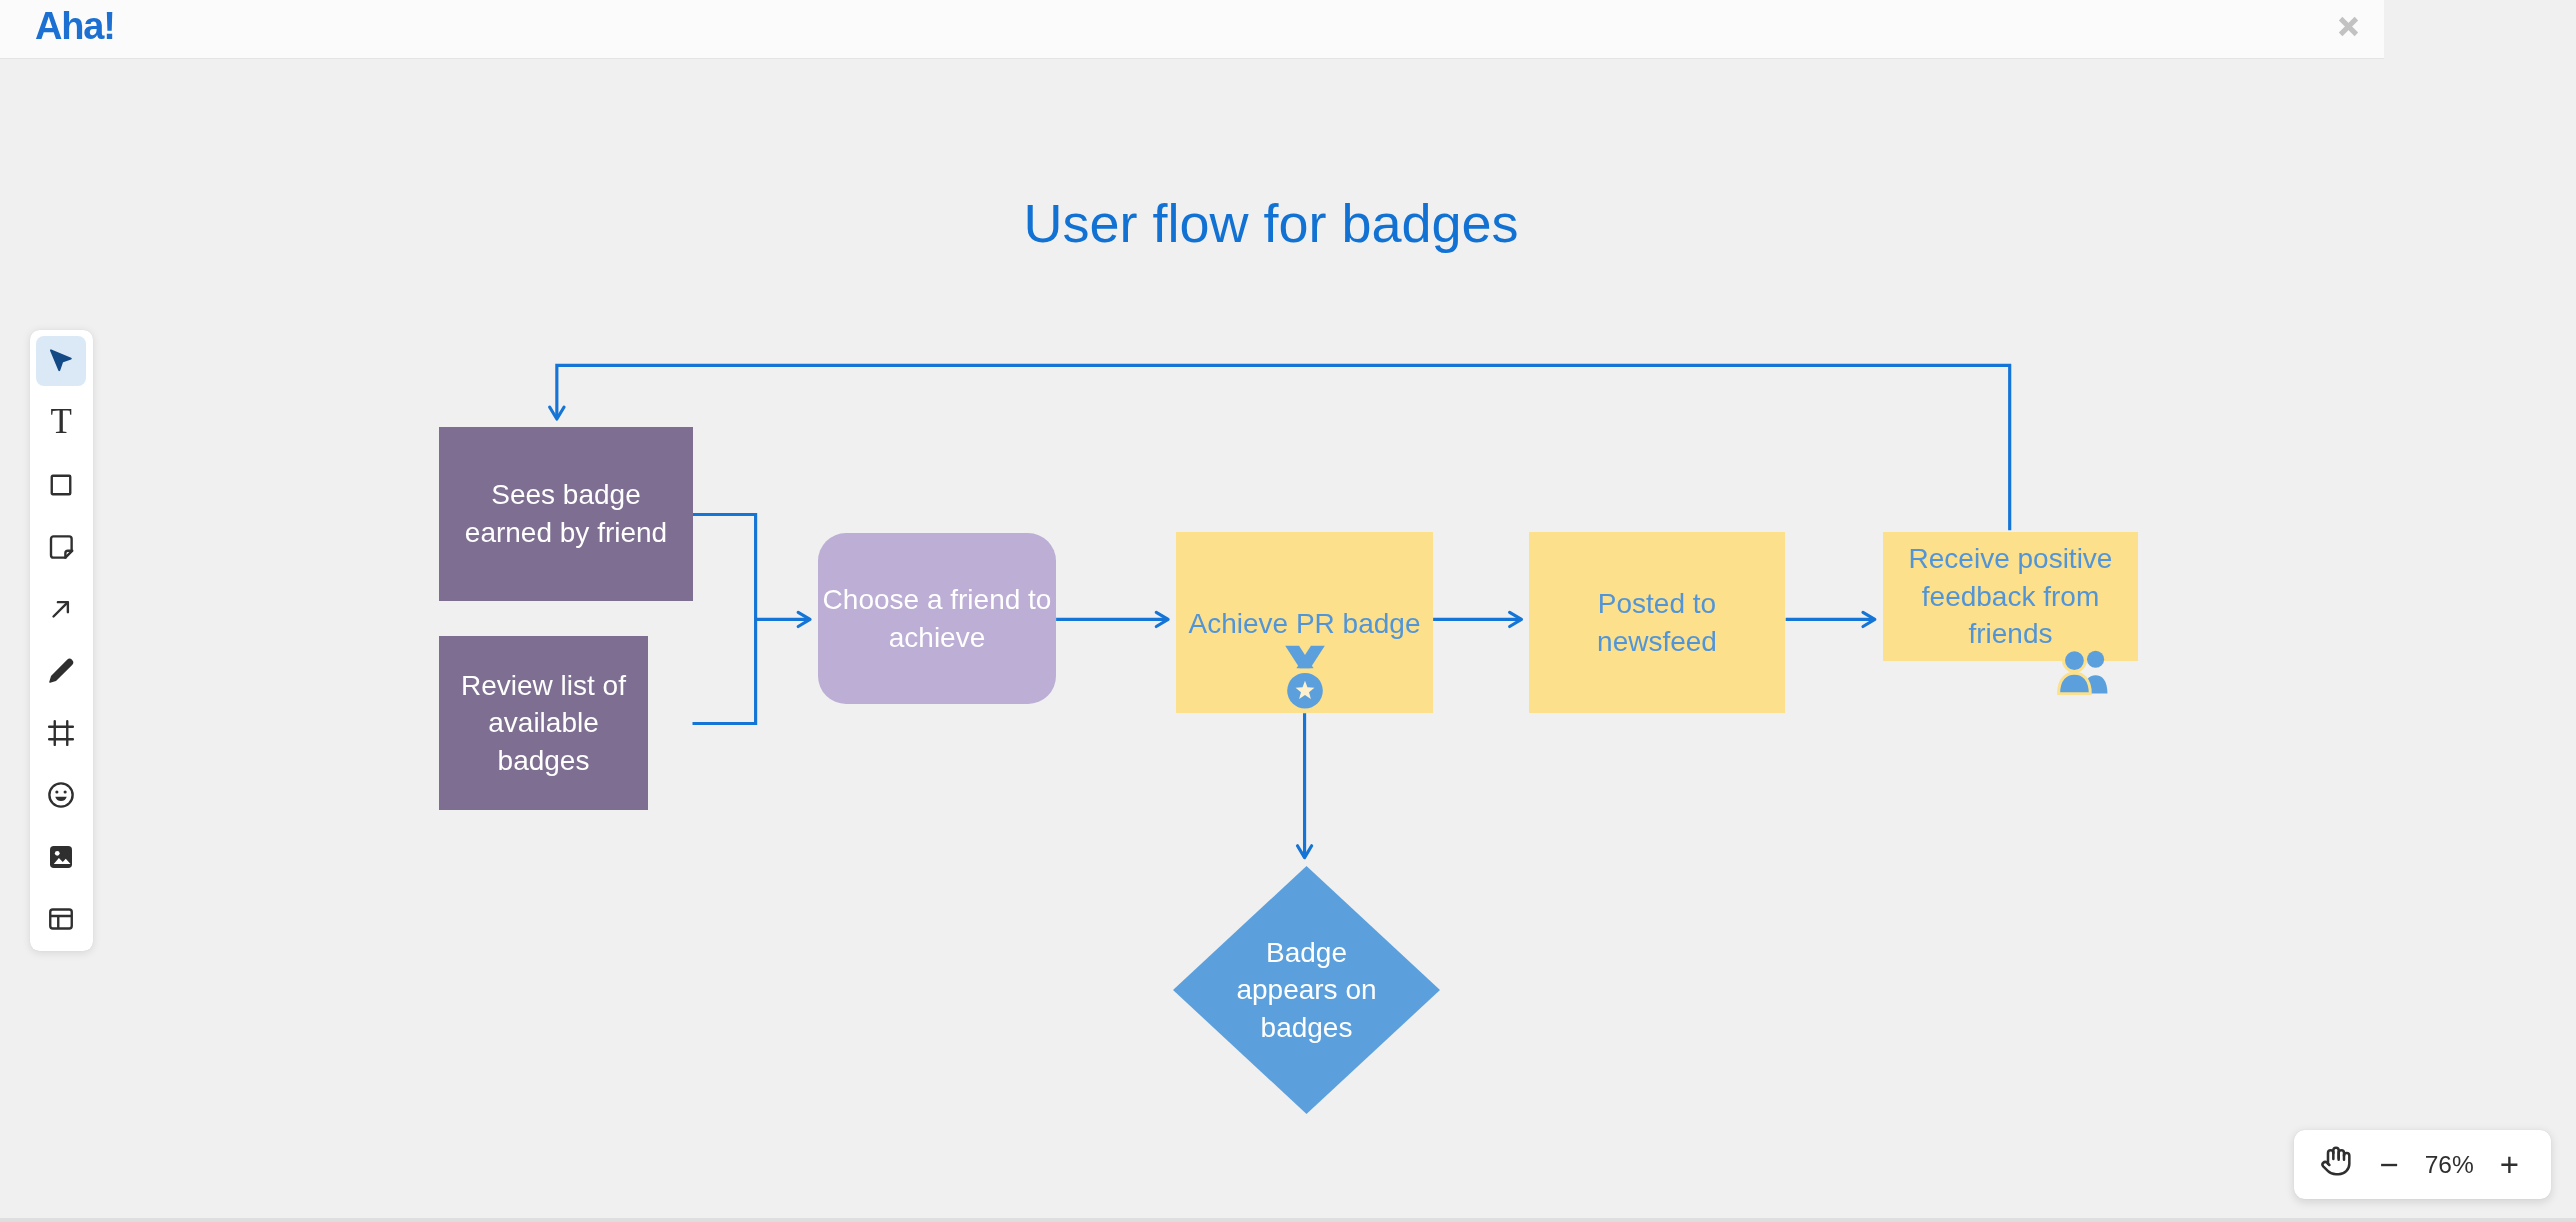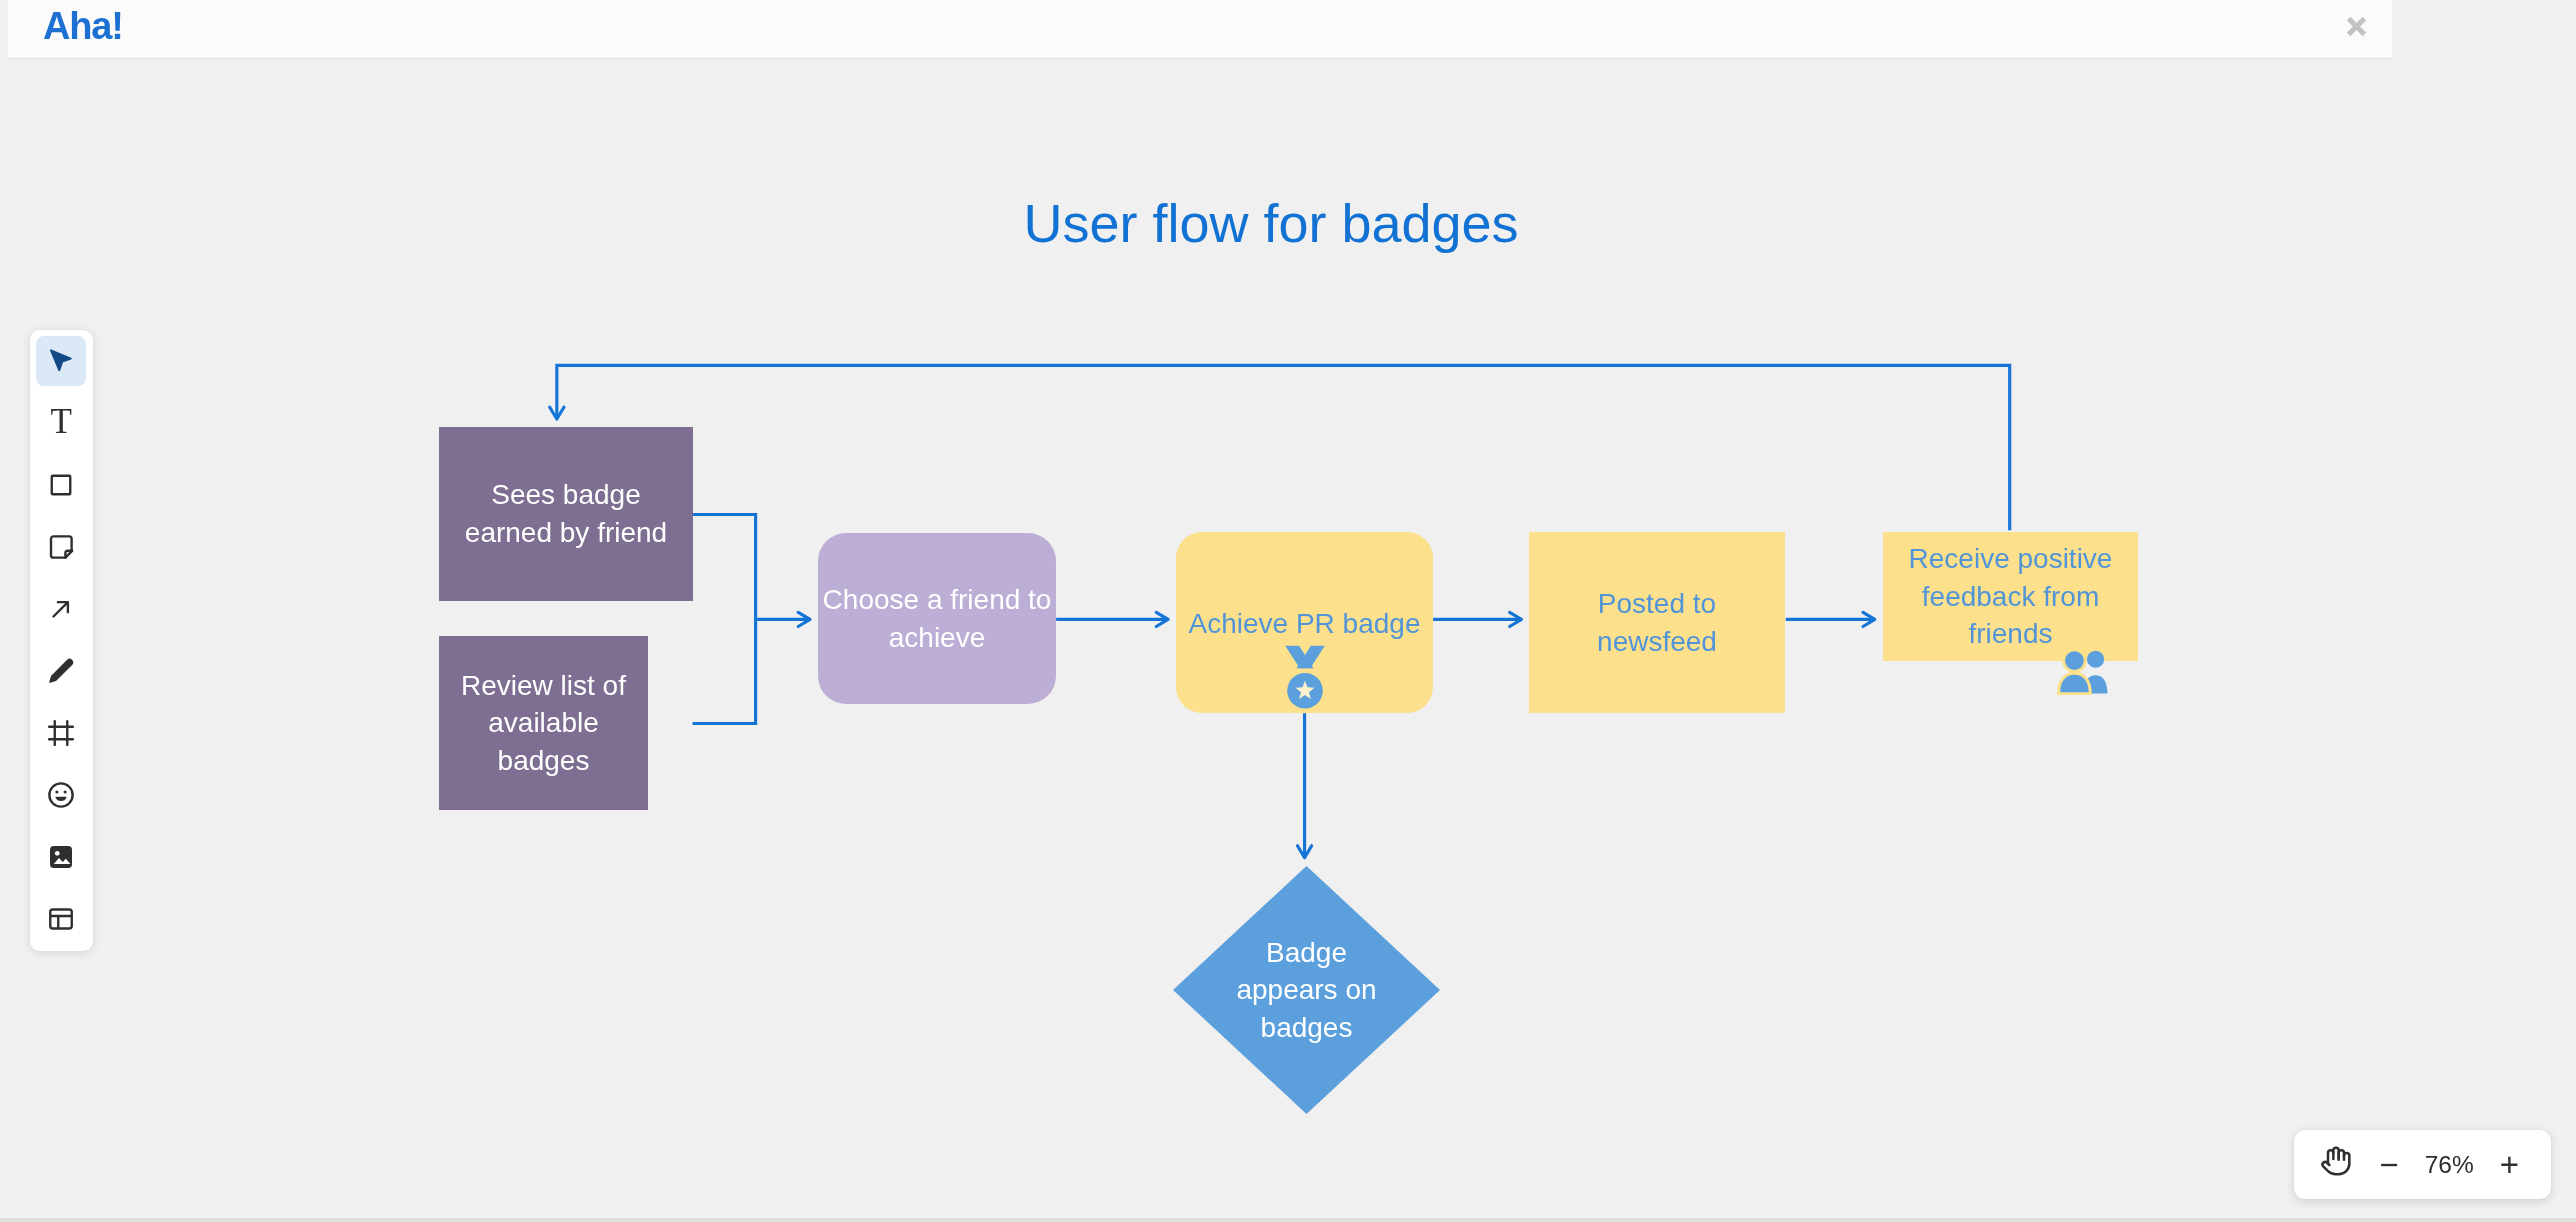--- a/index.html
+++ b/index.html
@@ -4,21 +4,21 @@
 <style>
   html,body{margin:0;padding:0;}
   body{
     width:2576px;height:1223px;overflow:hidden;position:relative;
     background:#f0f0f0;
     font-family:"Liberation Sans", sans-serif;
     -webkit-font-smoothing:antialiased;
   }
   
   .header{
-    position:absolute;left:8px;top:0;width:2384px;height:58px;
+    position:absolute;left:0;top:0;width:2384px;height:58px;
     background:#fbfbfb;border-bottom:0.8px solid #e4e4e4;z-index:30;
   }
   .logo{
     position:absolute;left:35px;top:4.7px;
     font-size:38px;font-weight:800;letter-spacing:-1.2px;color:#1b70d2;
   }
   .close-btn{
     position:absolute;right:20.5px;top:13.4px;width:30px;height:30px;
     display:flex;align-items:center;justify-content:center;cursor:pointer;
   }
@@ -193,21 +193,21 @@
 </div>
 
 <div class="node n-purple" style="left:439px;top:636px;width:209px;height:174px;">
   <span class="label" style="width:222px;">Review list of available badges</span>
 </div>
 
 <div class="node n-lavender" style="left:818px;top:533px;width:238px;height:171px;">
   <span class="label" style="width:233px;">Choose a friend to achieve</span>
 </div>
 
-<div class="node n-yellow" style="left:1176px;top:532px;width:257px;height:181px;flex-direction:column;justify-content:flex-start;padding-top:73px;box-sizing:border-box;border-radius:26px;">
+<div class="node n-yellow" style="left:1176px;top:532px;width:257px;height:181px;flex-direction:column;justify-content:flex-start;padding-top:73px;box-sizing:border-box;">
   <span class="label" style="width:237px;">Achieve PR badge</span>
   <span style="margin-top:1.6px;">
     <svg width="66" height="71" viewBox="0 0 100 106">
       <polygon points="20,2 41,2 63,36 42,36" fill="#5ba0dd"></polygon>
       <polygon points="80,2 59,2 37,36 58,36" fill="#5ba0dd"></polygon>
       <circle cx="50" cy="70" r="27" fill="#5ba0dd"></circle>
       <path d="M50 55 L53.7 64.9 L64.3 65.4 L56.1 72.2 L58.9 82.4 L50 76.6 L41.1 82.4 L43.9 72.2 L35.7 65.4 L46.3 64.9 Z" fill="#fdf2cd"></path>
     </svg>
   </span>
 </div>

